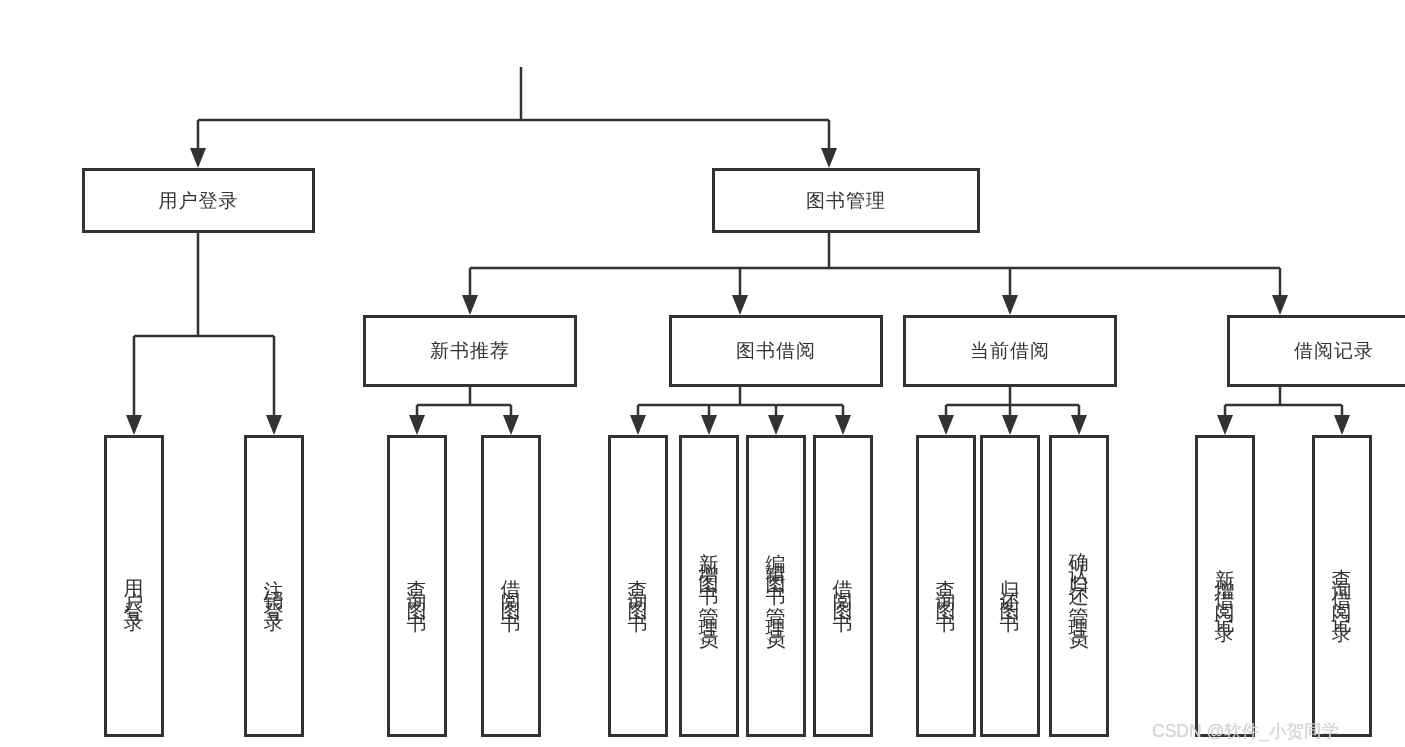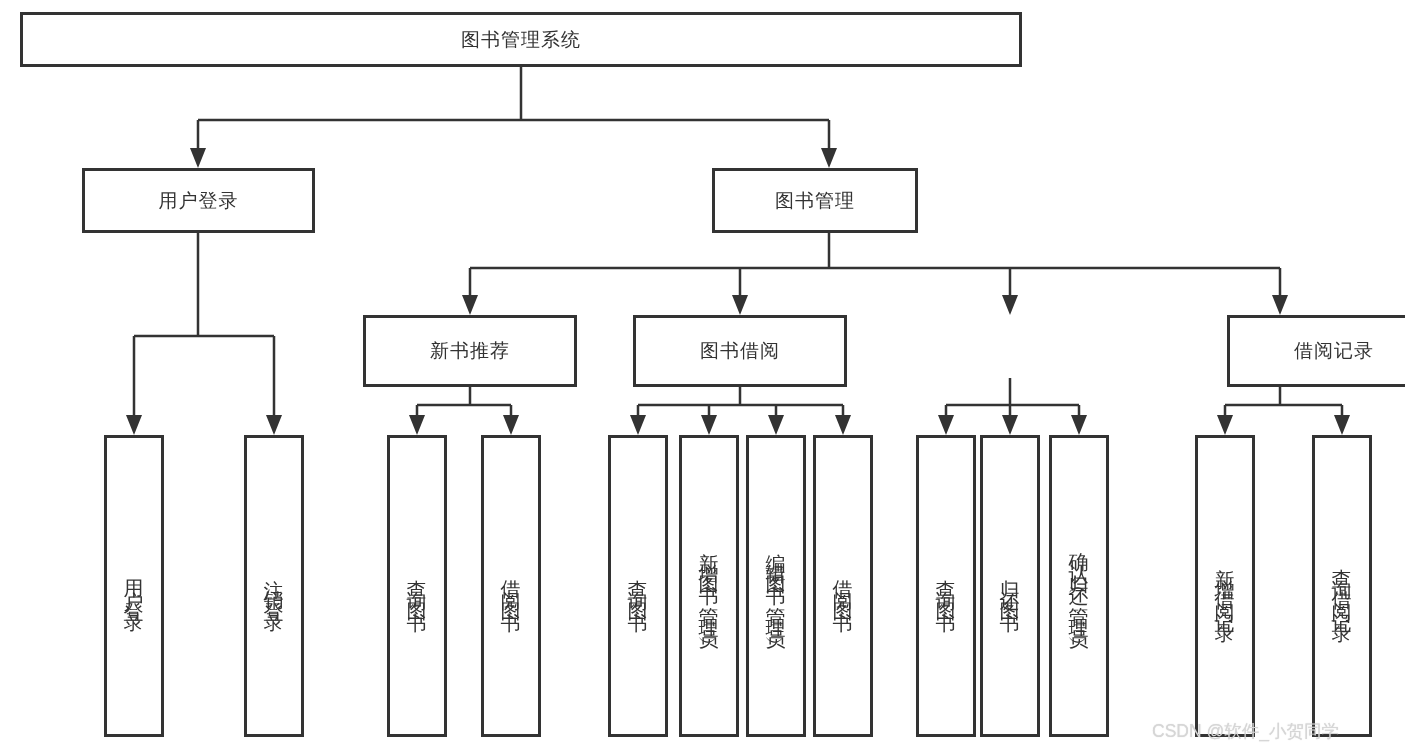--- a/index.html
+++ b/index.html
@@ -34,24 +34,24 @@
     align-items: center;
     justify-content: center;
     text-align: center;
     font-size: 19px;
     letter-spacing: 1px;
     z-index: 2;
   }
   .root  { left: 20px;  top: 12px;  width: 1002px; height: 55px; }
   .lv2   { top: 168px; height: 65px; width: 233px; }
   .b-user { left: 82px; }
-  .b-book { left: 712px; width: 206px; }
+  .b-book { left: 712px; width: 268px; }
   .lv3   { top: 315px; height: 72px; width: 214px; }
   .b-rec { left: 363px; }
-  .b-bor { left: 633px; }
+  .b-bor { left: 669px; }
   .b-cur { left: 903px; }
   .b-log { left: 1227px; }
   .leaf {
     top: 435px; height: 302px; width: 60px;
   }
   .leaf .vtext {
     writing-mode: vertical-rl;
     font-size: 20px;
     letter-spacing: 11px;
     line-height: 1;
@@ -115,36 +115,36 @@
     <path d="M1010 378 V405 M946 405 H1079 M946 405 V419 M1010 405 V419 M1079 405 V419"></path>
     <polygon points="938,415 954,415 946,435"></polygon>
     <polygon points="1002,415 1018,415 1010,435"></polygon>
     <polygon points="1071,415 1087,415 1079,435"></polygon>
 
     <path d="M1280 378 V405 M1225 405 H1342 M1225 405 V419 M1342 405 V419"></path>
     <polygon points="1217,415 1233,415 1225,435"></polygon>
     <polygon points="1334,415 1350,415 1342,435"></polygon>
   </svg>
 
-  <div class="box root">
-    <span>图书管理系统</span>
-  </div>
 
   <div class="box lv2 b-user">
     <span>用户登录</span>
   </div>
   <div class="box lv2 b-book">
     <span>图书管理</span>
   </div>
 
   <div class="box lv3 b-rec">
     <span>新书推荐</span>
   </div>
   <div class="box lv3 b-bor">
     <span>图书借阅</span>
+  </div>
+  <div class="box lv3 b-cur">
+    <span>当前借阅</span>
   </div>
   <div class="box lv3 b-log">
     <span>借阅记录</span>
   </div>
 
   <div class="box leaf f-user1">
     <span class="vtext">用户登录</span>
   </div>
   <div class="box leaf f-user2">
     <span class="vtext">注销登录</span>

